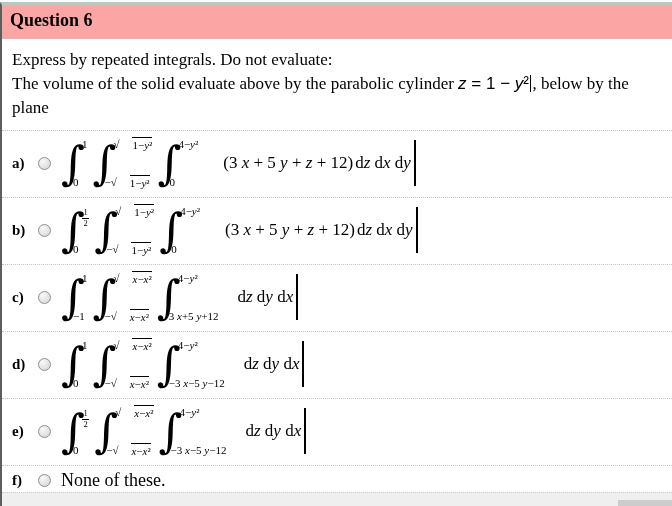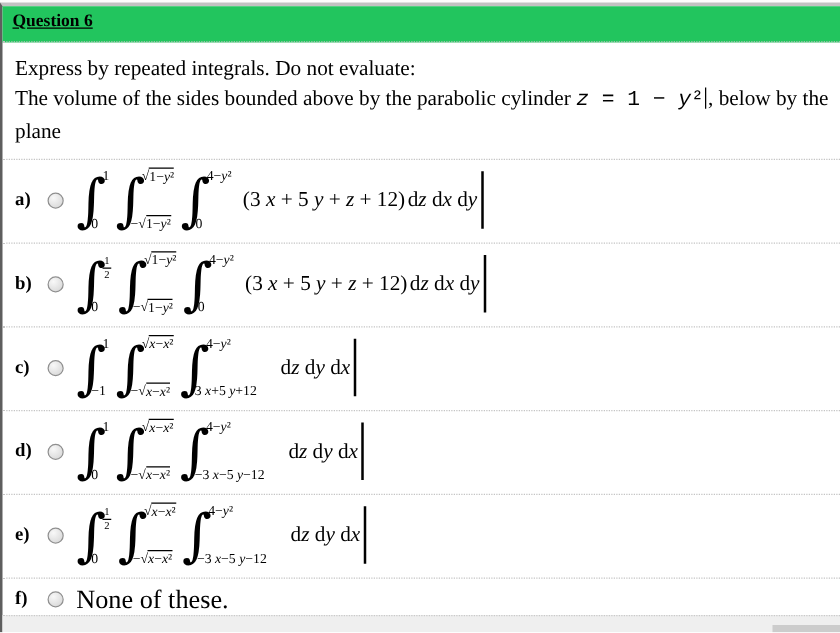--- a/index.html
+++ b/index.html
@@ -18,41 +18,40 @@
   .top-gap { height: 2px; background: #fdfdfd; }
   .panel {
     height: 504px;
     border-top: 3px solid #c2c2c2;
     border-left: 2px solid #5e5e5e;
     display: flex;
     flex-direction: column;
     background: #fff;
   }
   .q-header {
-    background: #22c55e;
+    background: #fca5a5;
     padding: 5px 8px 7px 8px;
     font-weight: bold;
-    font-size: 14px;
+    font-size: 18px;
     border-bottom: 1px dotted #c4c4c4;
     flex: 0 0 auto;
-    text-decoration: underline;
   }
   .content {
     flex: 1 1 auto;
     overflow: hidden;
     display: flex;
     flex-direction: column;
   }
   .q-text {
     padding: 9px 8px 10px 10px;
     font-size: 17px;
     line-height: 1.42;
     border-bottom: 1px dotted #c4c4c4;
   }
-  .math { font-family: Liberation Mono, monospace; }
+  .math { font-family: Liberation Sans, sans-serif; }
   .math i, .formula i { font-style: italic; }
   .caret-inline {
     display: inline-block;
     width: 1.5px;
     height: 17px;
     background: #000;
     vertical-align: -3px;
     margin: 0 1px;
   }
   .option-row {
@@ -97,41 +96,41 @@
     display: inline-flex;
     flex-direction: column;
     justify-content: space-between;
     height: 52px;
     font-size: 11px;
     margin-left: -3px;
     padding: 1px 0;
   }
   .limits .up { white-space: nowrap; align-self: flex-start; }
   .limits .lo { white-space: nowrap; align-self: flex-start; margin-left: -9px; }
-  .rad { border-top: 1px solid #000; padding-top: 0.5px; }
+  .rad { border-top: 1px solid #000; padding-top: 0.5px; margin-left: 13px; }
   .sqrt-sign { margin-right: 0; }
   .frac {
     display: inline-flex;
     flex-direction: column;
     align-items: center;
     font-size: 8.5px;
     line-height: 1.15;
   }
   .frac .num { border-bottom: 1px solid #000; padding: 0 1.5px; }
-  .integrand { margin-left: 4px; }
+  .integrand { margin-left: 20px; }
   .diffs { margin-left: 2px; text-align: center; }
   .diffs.diffs-gap { margin-left: 14px; font-family: Liberation Serif, serif; }
   .caret {
     display: inline-block;
     width: 2px;
     height: 46px;
     background: #000;
     margin-left: 3px;
   }
-  .none-text { font-size: 21px; }
+  .none-text { font-size: 18px; }
   .filler { flex: 1 1 auto; }
   .footer-strip {
     flex: 0 0 auto;
     height: 14px;
     background: #efefef;
     border-top: 1px dotted #c9c9c9;
     position: relative;
   }
   .scroll-thumb {
     position: absolute;
@@ -153,21 +152,21 @@
       <span>Question 6</span>
     </div>
 
     <div class="content">
 
       <div class="q-text">
         <div>
           <span>Express by repeated integrals. Do not evaluate:</span>
         </div>
         <div>
-          <span>The volume of the sides bounded above by the parabolic cylinder </span><span class="math"><i>z</i> = 1 − <i>y</i>²</span><span class="caret-inline"></span><span>, below by the plane</span>
+          <span>The volume of the solid evaluate above by the parabolic cylinder </span><span class="math"><i>z</i> = 1 − <i>y</i>²</span><span class="caret-inline"></span><span>, below by the plane</span>
         </div>
       </div>
 
       <div class="option-row tall">
         <span class="option-label">a)</span>
         <span class="radio"></span>
         <span class="formula">
             <span class="integral">
               <span class="int-glyph">∫</span>
               <span class="limits">

